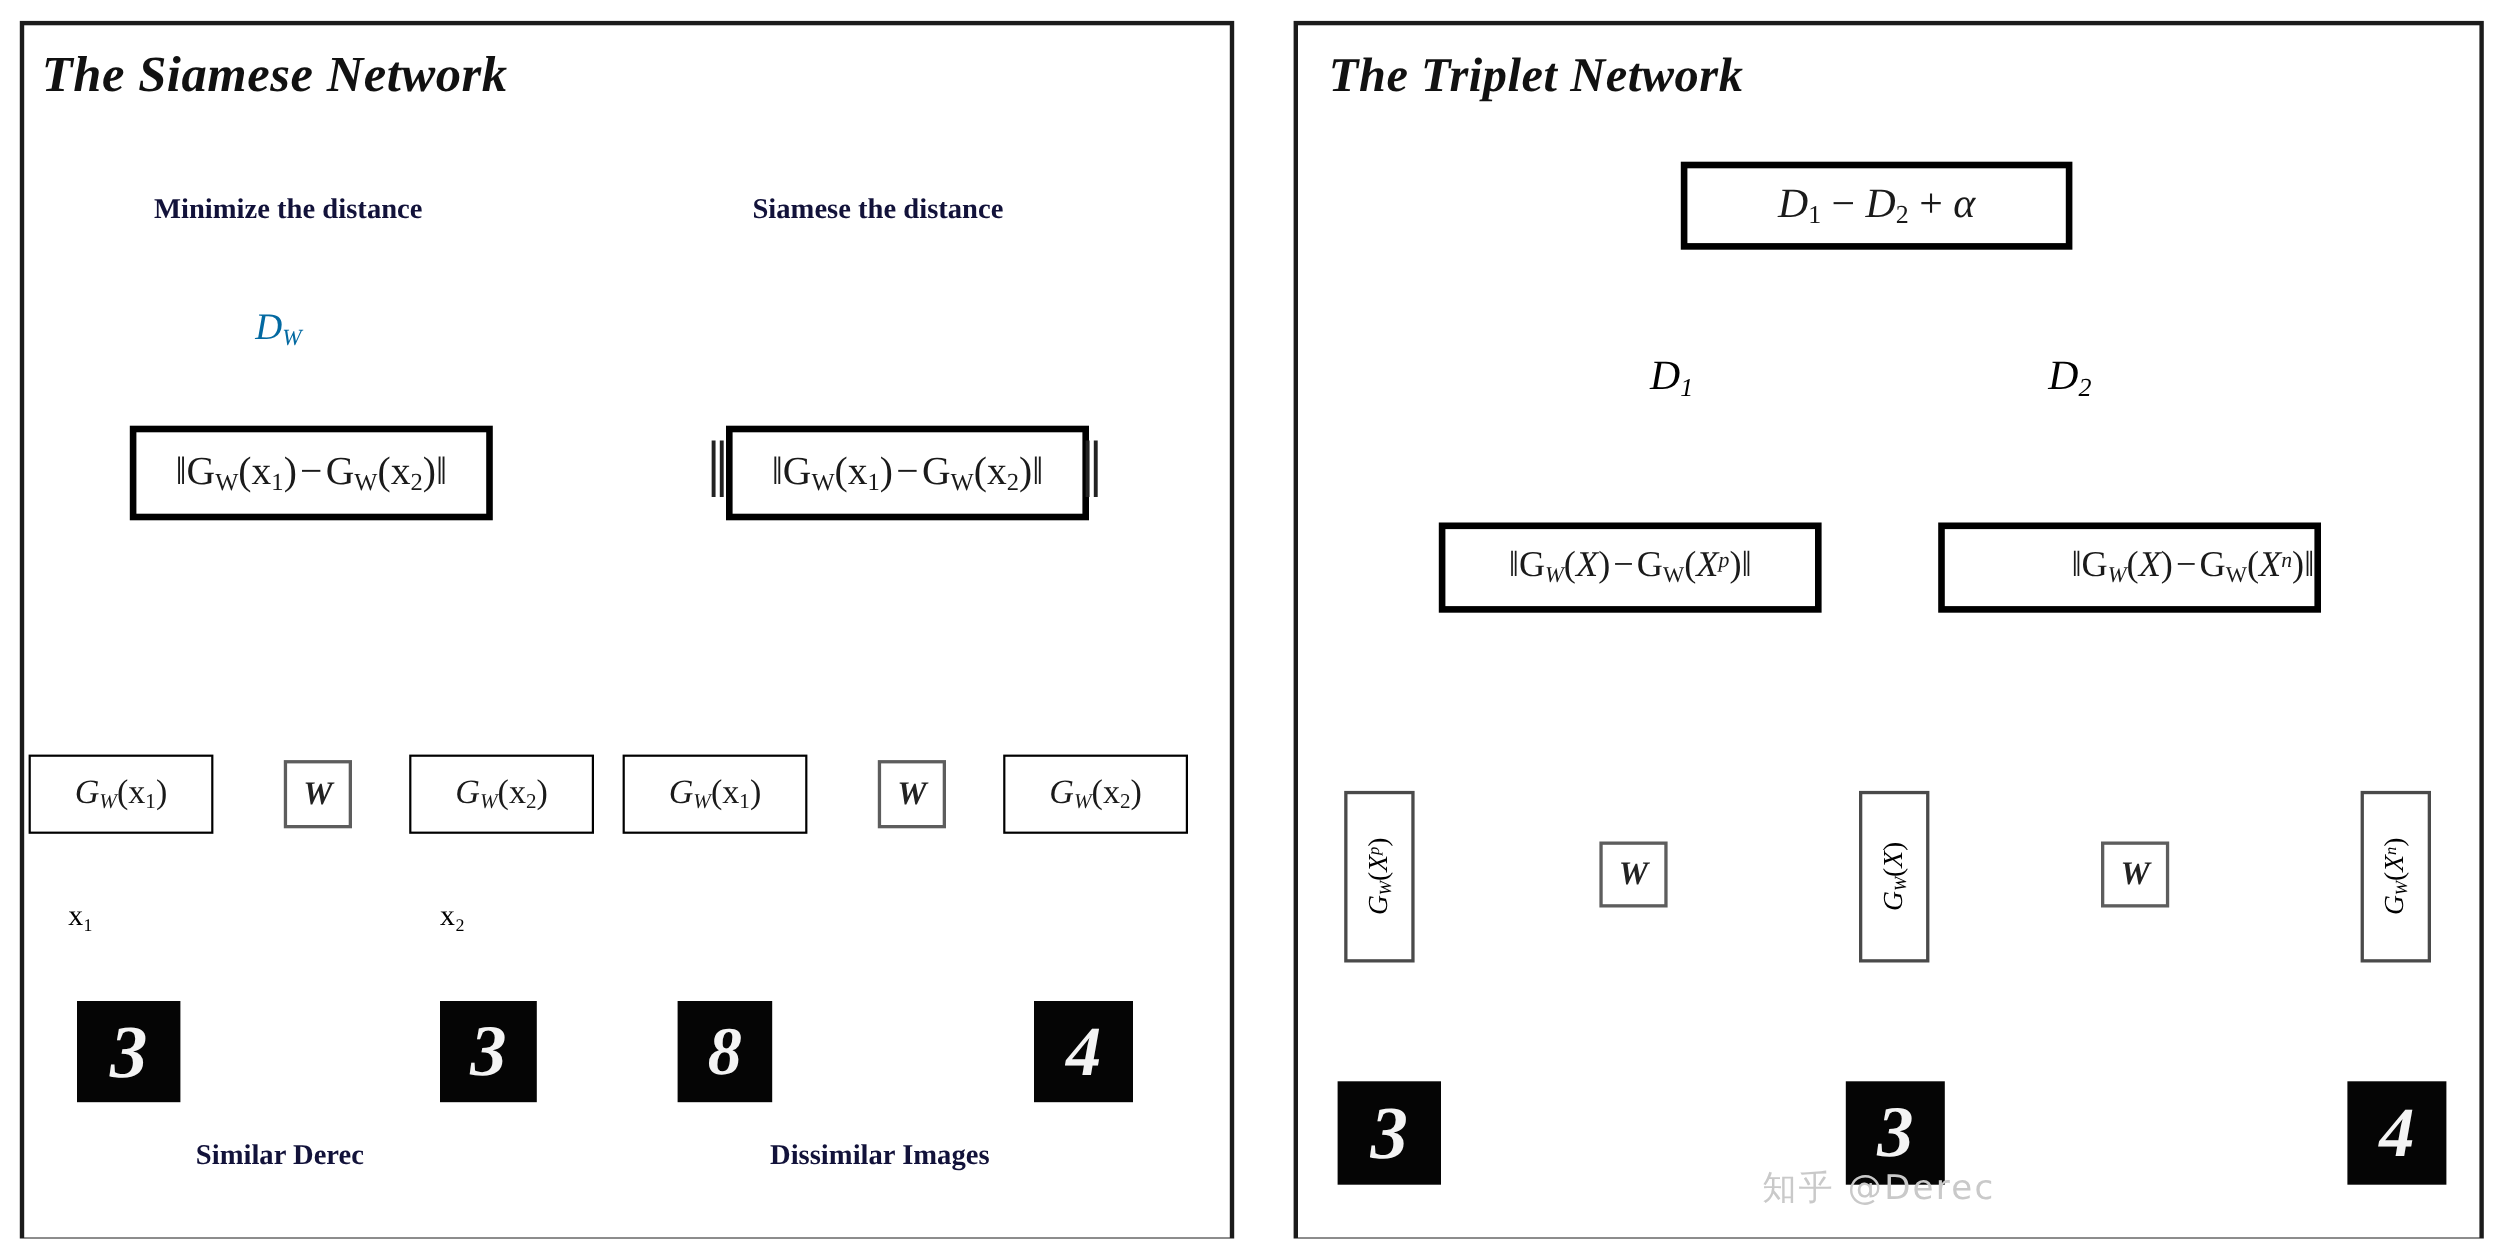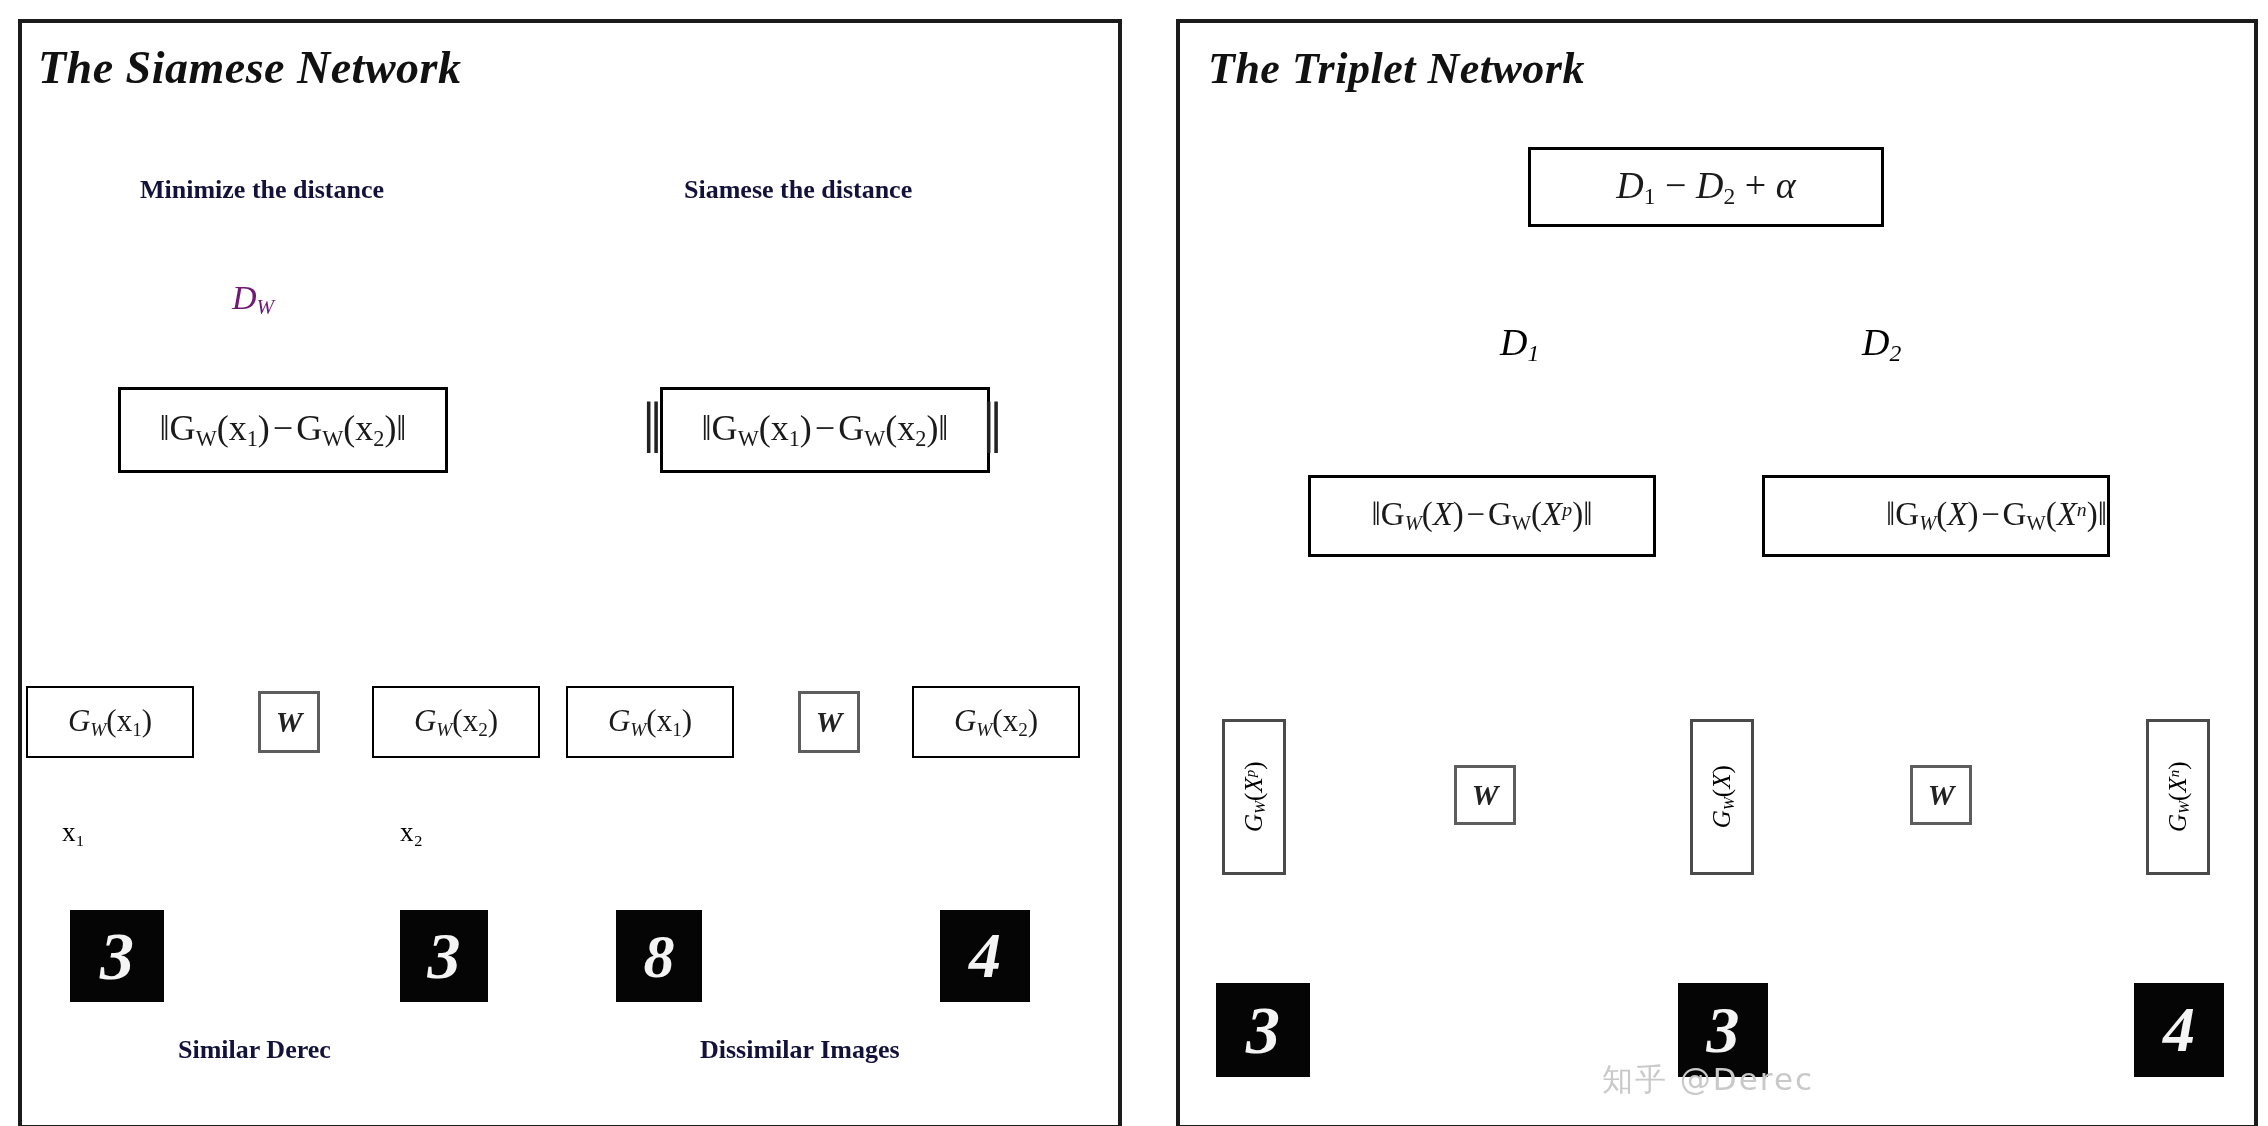--- a/index.html
+++ b/index.html
@@ -24,21 +24,21 @@
   #title-triplet{left:32px;top:26px;font-size:44px;}
 
   .caption{
     position:absolute;font-size:26px;color:#12123a;white-space:nowrap;
     font-family:"Liberation Serif","DejaVu Serif",serif;font-weight:600;
   }
 
   
   .mbox{
     position:absolute;box-sizing:border-box;background:#fff;
-    border:3px solid #000000;
+    border:6px solid #000000;
     display:flex;align-items:center;justify-content:center;
     color:#1a1a1a;white-space:nowrap;
   }
   .mbox.thin{border-width:2px;}
   .formula{
     font-family:"Liberation Serif","DejaVu Serif",serif;
     line-height:1;white-space:nowrap;
   }
   .it{font-style:italic;}
   sub{font-size:.62em;vertical-align:-.25em;}
@@ -132,21 +132,21 @@
     <line x1="1972" y1="782" x2="2136" y2="782" stroke="#111" stroke-width="8" marker-end="url(#ar)"></line>
   </svg>
 
   <div class="panel" id="panel-siamese"></div>
 
   <div class="panel-title" id="title-siamese">The Siamese Network</div>
 
   <div class="caption" style="left:140px;top:162px;">Minimize the distance</div>
   <div class="caption" style="left:684px;top:162px;">Siamese the distance</div>
 
-  <div class="formula it" style="position:absolute;left:232px;top:268px;font-size:34px;color:#701a75;">
+  <div class="formula it" style="position:absolute;left:232px;top:268px;font-size:34px;color:#0369a1;">
     <span>D</span><sub>W</sub>
   </div>
 
   <div class="mbox" id="box-left-distance" style="left:118px;top:374px;width:330px;height:86px;">
     <span class="formula" style="font-size:36px;">
       ‖G<sub>W</sub>(x<sub>1</sub>) − G<sub>W</sub>(x<sub>2</sub>)‖
     </span>
   </div>
 
   <div class="mbox" id="box-right-distance" style="left:660px;top:374px;width:330px;height:86px;">

